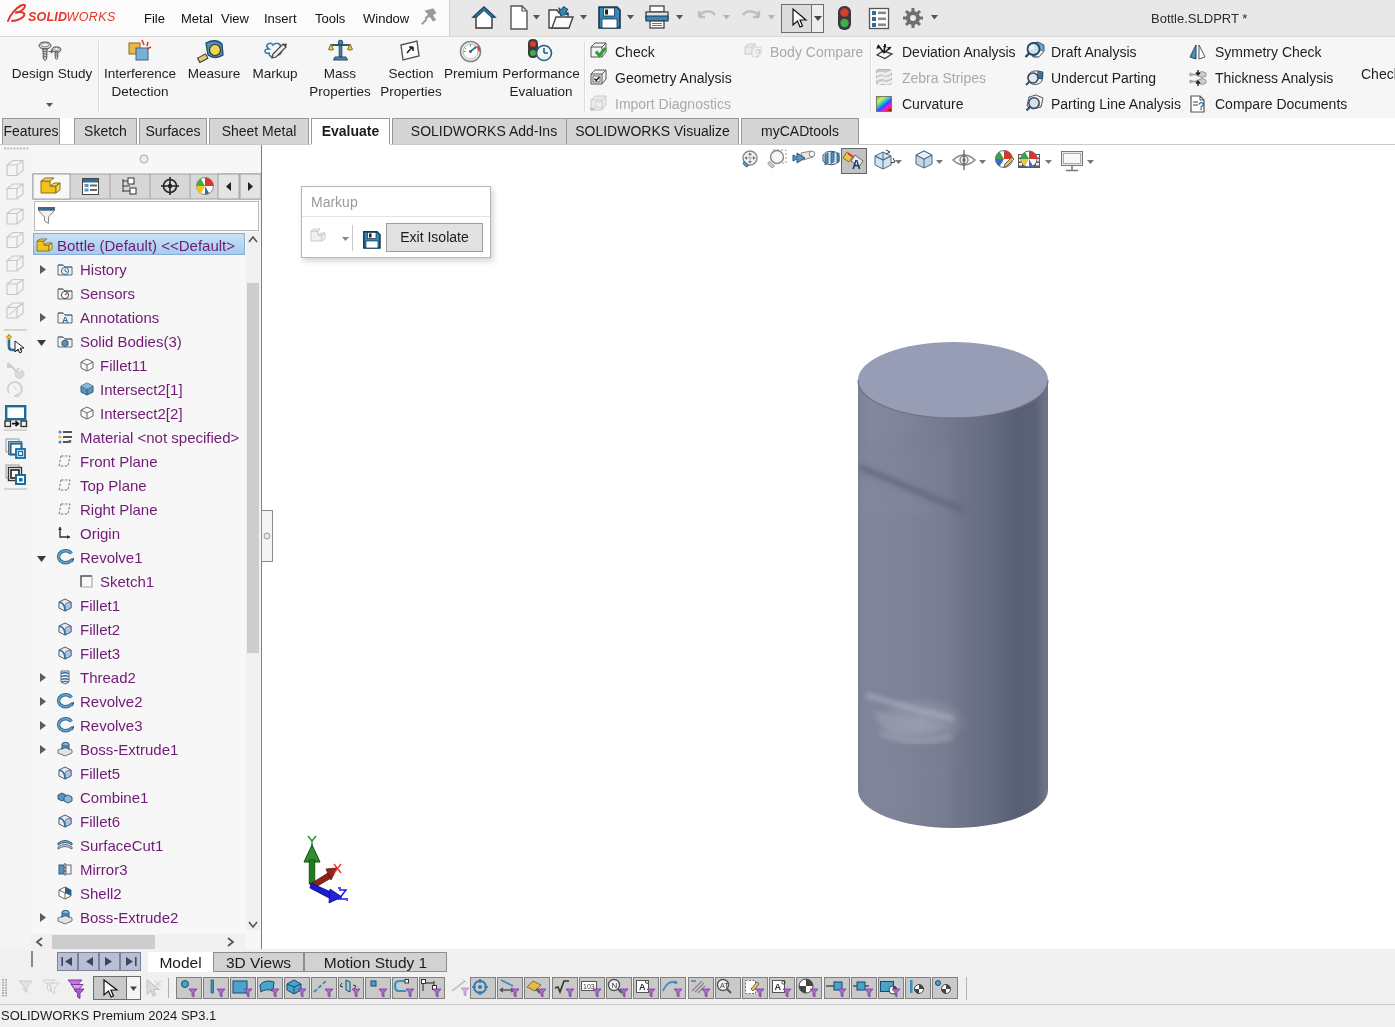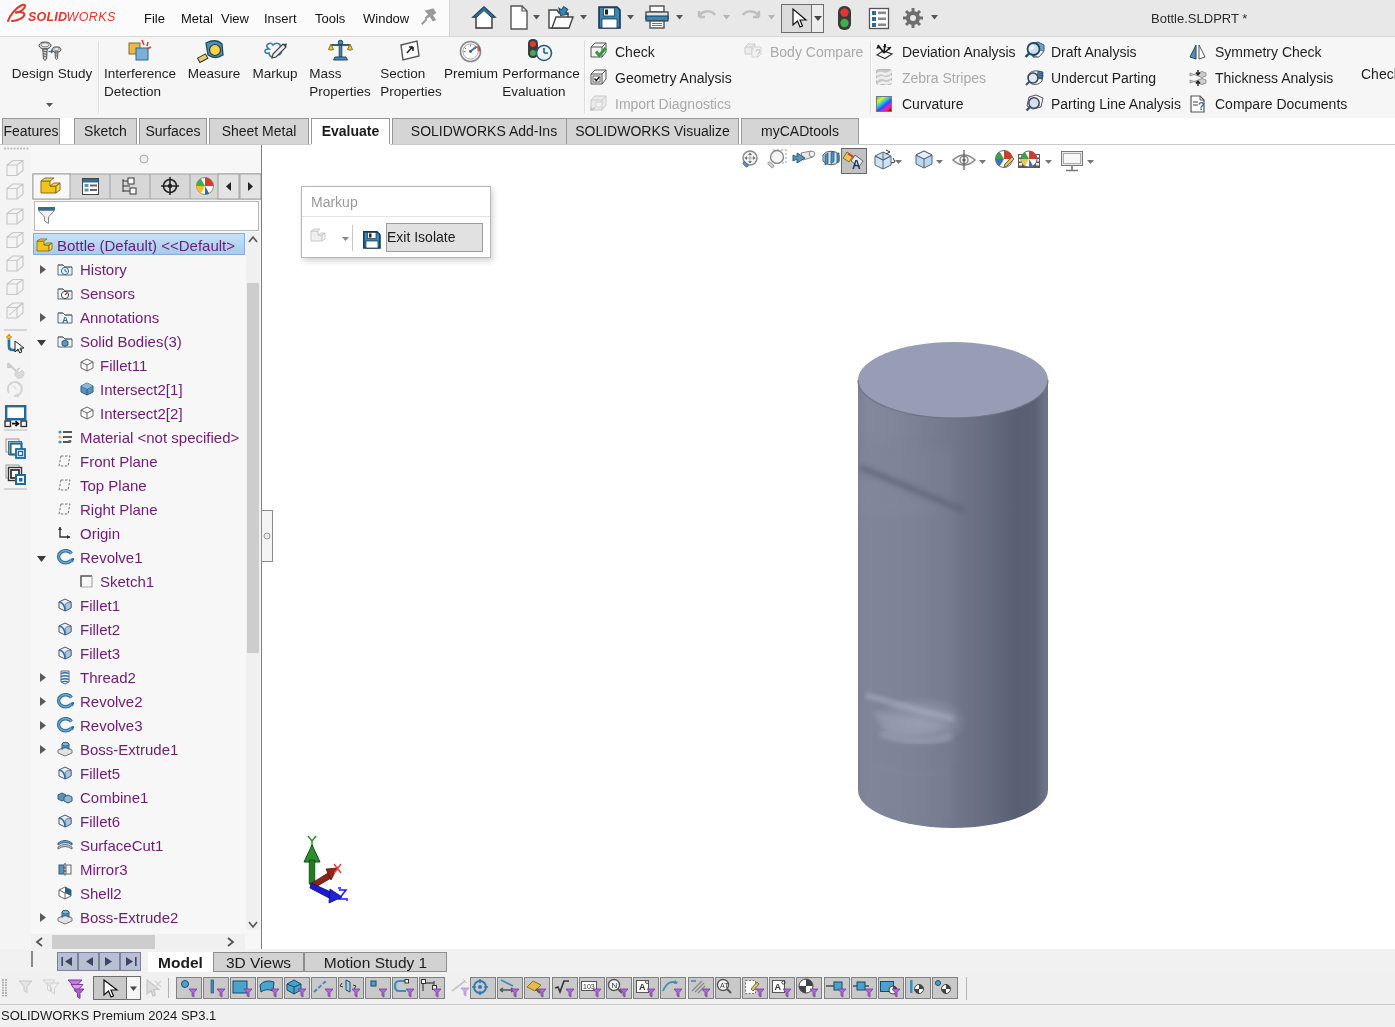--- a/index.html
+++ b/index.html
@@ -6,39 +6,39 @@
 body{width:1395px;height:1027px;font-family:"Liberation Sans",sans-serif;position:relative;background:#fff;overflow:hidden;-webkit-font-smoothing:antialiased}
 .abs{position:absolute}
 .t{position:absolute;white-space:nowrap;color:#1b1b1b}
 
 #titlebar{left:0;top:0;width:1395px;height:37px;background:#e8e8e8}
 #menupanel{left:0;top:0;width:449px;height:37px;background:#fbfbfb;border-right:1px solid #d4d4d4}
 .menu{font-size:13px;color:#111;top:11px}
 
 #ribbon{left:0;top:36px;width:1395px;height:81px;background:#f6f6f6;border-top:1px solid #d9d9d9;border-bottom:1px solid #b5b5b5;box-sizing:content-box}
 .rsep{position:absolute;top:4px;width:1px;height:72px;background:#dcdcdc;border-right:1px solid #fff}
-.rbt{position:absolute;font-size:13.5px;color:#1e1e1e;line-height:18px;white-space:nowrap;transform:translateX(-50%)}
+.rbt{position:absolute;font-size:13.5px;color:#1e1e1e;text-align:center;line-height:18px;white-space:nowrap;transform:translateX(-50%)}
 .srow{position:absolute;font-size:14px;color:#1e1e1e;white-space:nowrap}
 .gray{color:#a9a9a9}
 
 #tabrow{left:0;top:118px;width:1395px;height:27px;background:#fff;border-bottom:0}
 .ctab{position:absolute;top:0;height:26px;background:#d5d5d5;border:1px solid #979797;border-bottom:none;font-size:14px;color:#1b1b1b;text-align:center;line-height:25px;box-sizing:border-box}
 .ctab.active{background:#fff;font-weight:bold}
 
 #leftstrip{left:0;top:145px;width:31px;height:805px;background:#f4f4f4}
 #treepanel{left:31px;top:145px;width:230px;height:805px;background:#f7f7f7}
 #paneledge{left:261px;top:145px;width:1px;height:805px;background:#7d7d7d}
 #viewport{left:262px;top:145px;width:1133px;height:805px;background:#fff}
 .trw{position:absolute;left:0;width:230px;height:24px;font-size:15px;color:#701a75}
 .trw svg{position:absolute}
 .trw .tx{position:absolute;top:4px;white-space:nowrap}
 
 #modelrow{left:0;top:949px;width:1395px;height:23px;background:#f1f1f1;border-bottom:1px solid #9a9a9a}
 .mtab{position:absolute;height:20px;border:1px solid #8e8e8e;background:#d2d2d2;font-size:15.5px;color:#1b1b1b;text-align:center;line-height:19px;box-sizing:border-box}
-.mtab.active{background:#fff;font-weight:bold;border-color:#fff}
+.mtab.active{background:#fff;font-weight:normal;border-color:#fff}
 #filterbar{left:0;top:972px;width:1395px;height:32px;background:#f0f0f0}
 #statusbar{left:0;top:1004px;width:1395px;height:23px;background:#f0f0f0;border-top:1px solid #c9c9c9}
 </style>
 </head>
 <body>
 
 <div class="abs" id="titlebar"></div>
 <div class="abs" id="menupanel"></div>
 <div class="t menu" style="left:144px">File</div>
 <div class="t menu" style="left:181px">Metal</div>
@@ -909,21 +909,21 @@
   </g>
   <path d="M32,11 l7,0 l-3.5,4 z" fill="#888"></path>
  </svg>
  <div class="abs" style="left:50px;top:38px;width:1px;height:26px;background:#c9c9c9"></div>
  <svg class="abs" style="left:61px;top:44px" width="18" height="18">
   <path d="M0.8,0.8 L14,0.8 L17,3.8 L17,17 L0.8,17 Z" fill="#3a87b5" stroke="#16374f" stroke-width="1.5"></path>
   <rect x="4.5" y="1.5" width="8.5" height="6" fill="#fff" stroke="#16374f" stroke-width="0.7"></rect>
   <rect x="6" y="2.5" width="2.5" height="4" fill="#222"></rect>
   <rect x="3" y="10" width="12" height="7" fill="#fff" stroke="#16374f" stroke-width="0.7"></rect>
  </svg>
- <div class="abs" style="left:84px;top:36px;width:97px;height:29px;background:#e1e1e1;border:1px solid #9d9d9d;box-sizing:border-box;font-size:14px;color:#1b1b1b;text-align:left;line-height:27px">Exit Isolate</div>
+ <div class="abs" style="left:84px;top:36px;width:97px;height:29px;background:#e1e1e1;border:1px solid #9d9d9d;box-sizing:border-box;font-size:14px;color:#1b1b1b;text-align:center;line-height:27px">Exit Isolate</div>
 </div>
 <div id="model3d" class="abs" style="left:852px;top:338px;width:202px;height:496px">
 <svg width="202" height="496">
  <defs>
   <linearGradient id="cylbody" x1="0" y1="0" x2="1" y2="0">
    <stop offset="0" stop-color="#7c8196"></stop>
    <stop offset="0.06" stop-color="#83889d"></stop>
    <stop offset="0.22" stop-color="#7f8499"></stop>
    <stop offset="0.45" stop-color="#757a8f"></stop>
    <stop offset="0.68" stop-color="#676d81"></stop>

